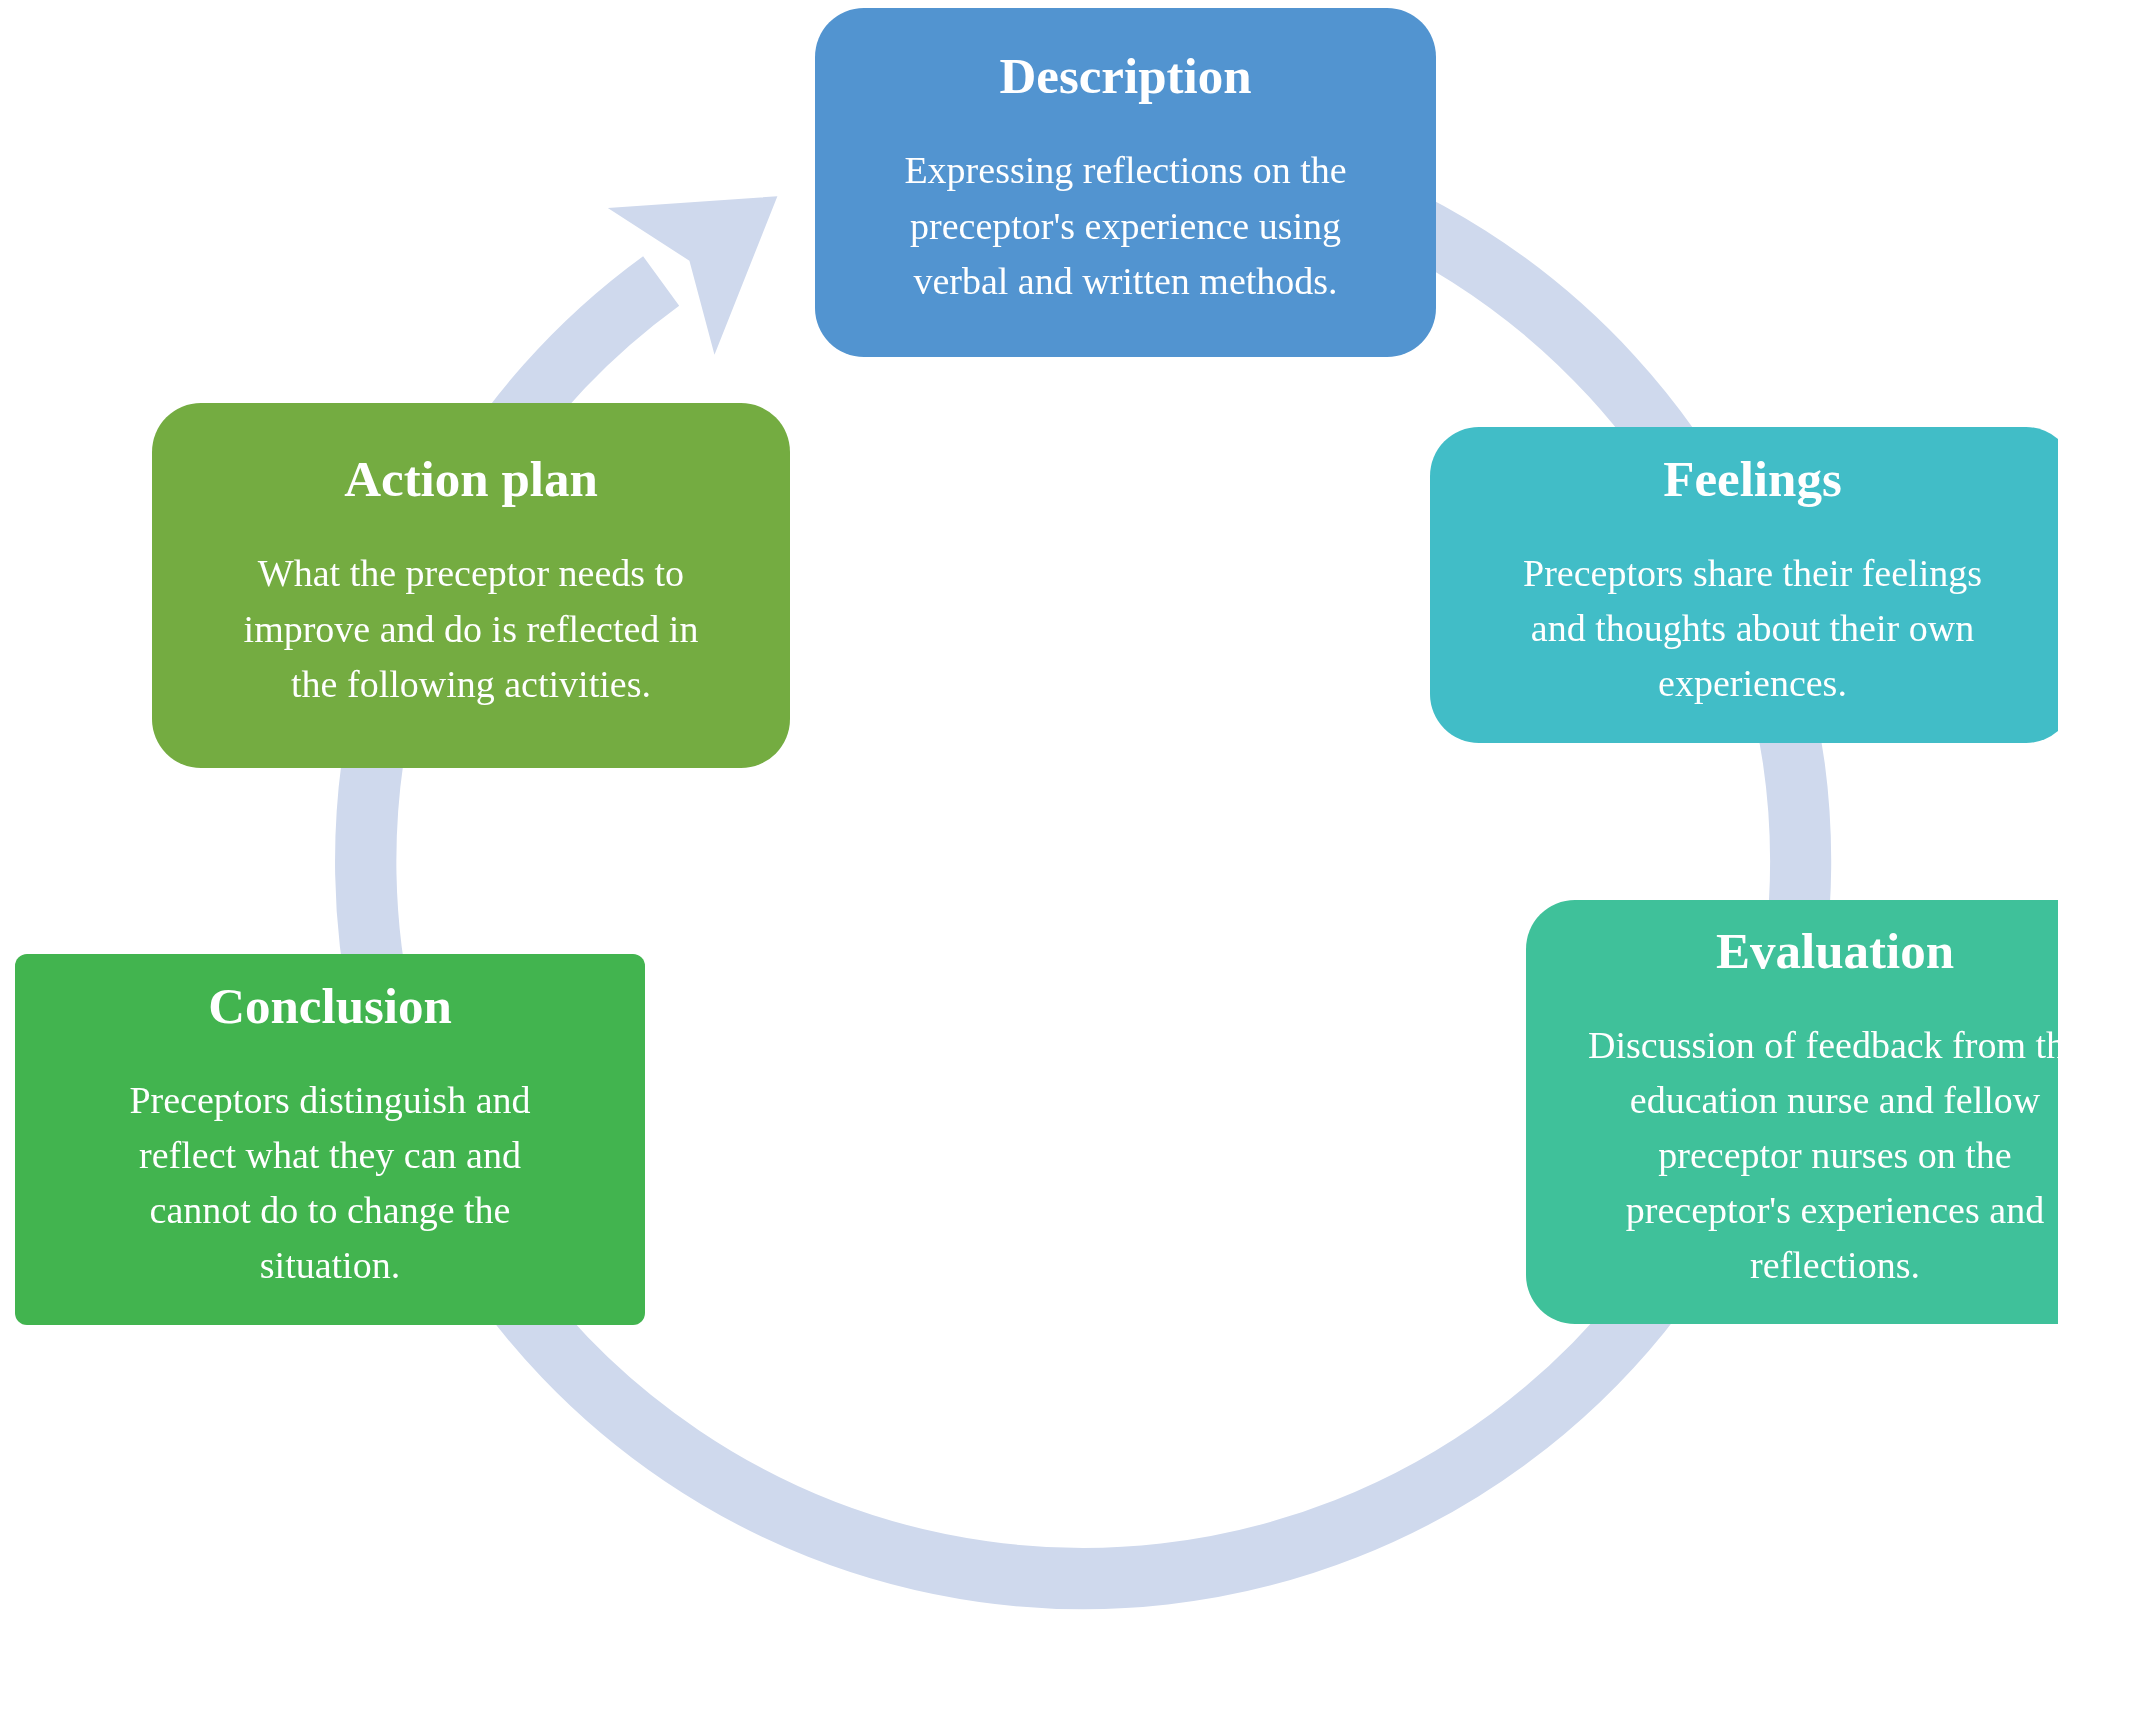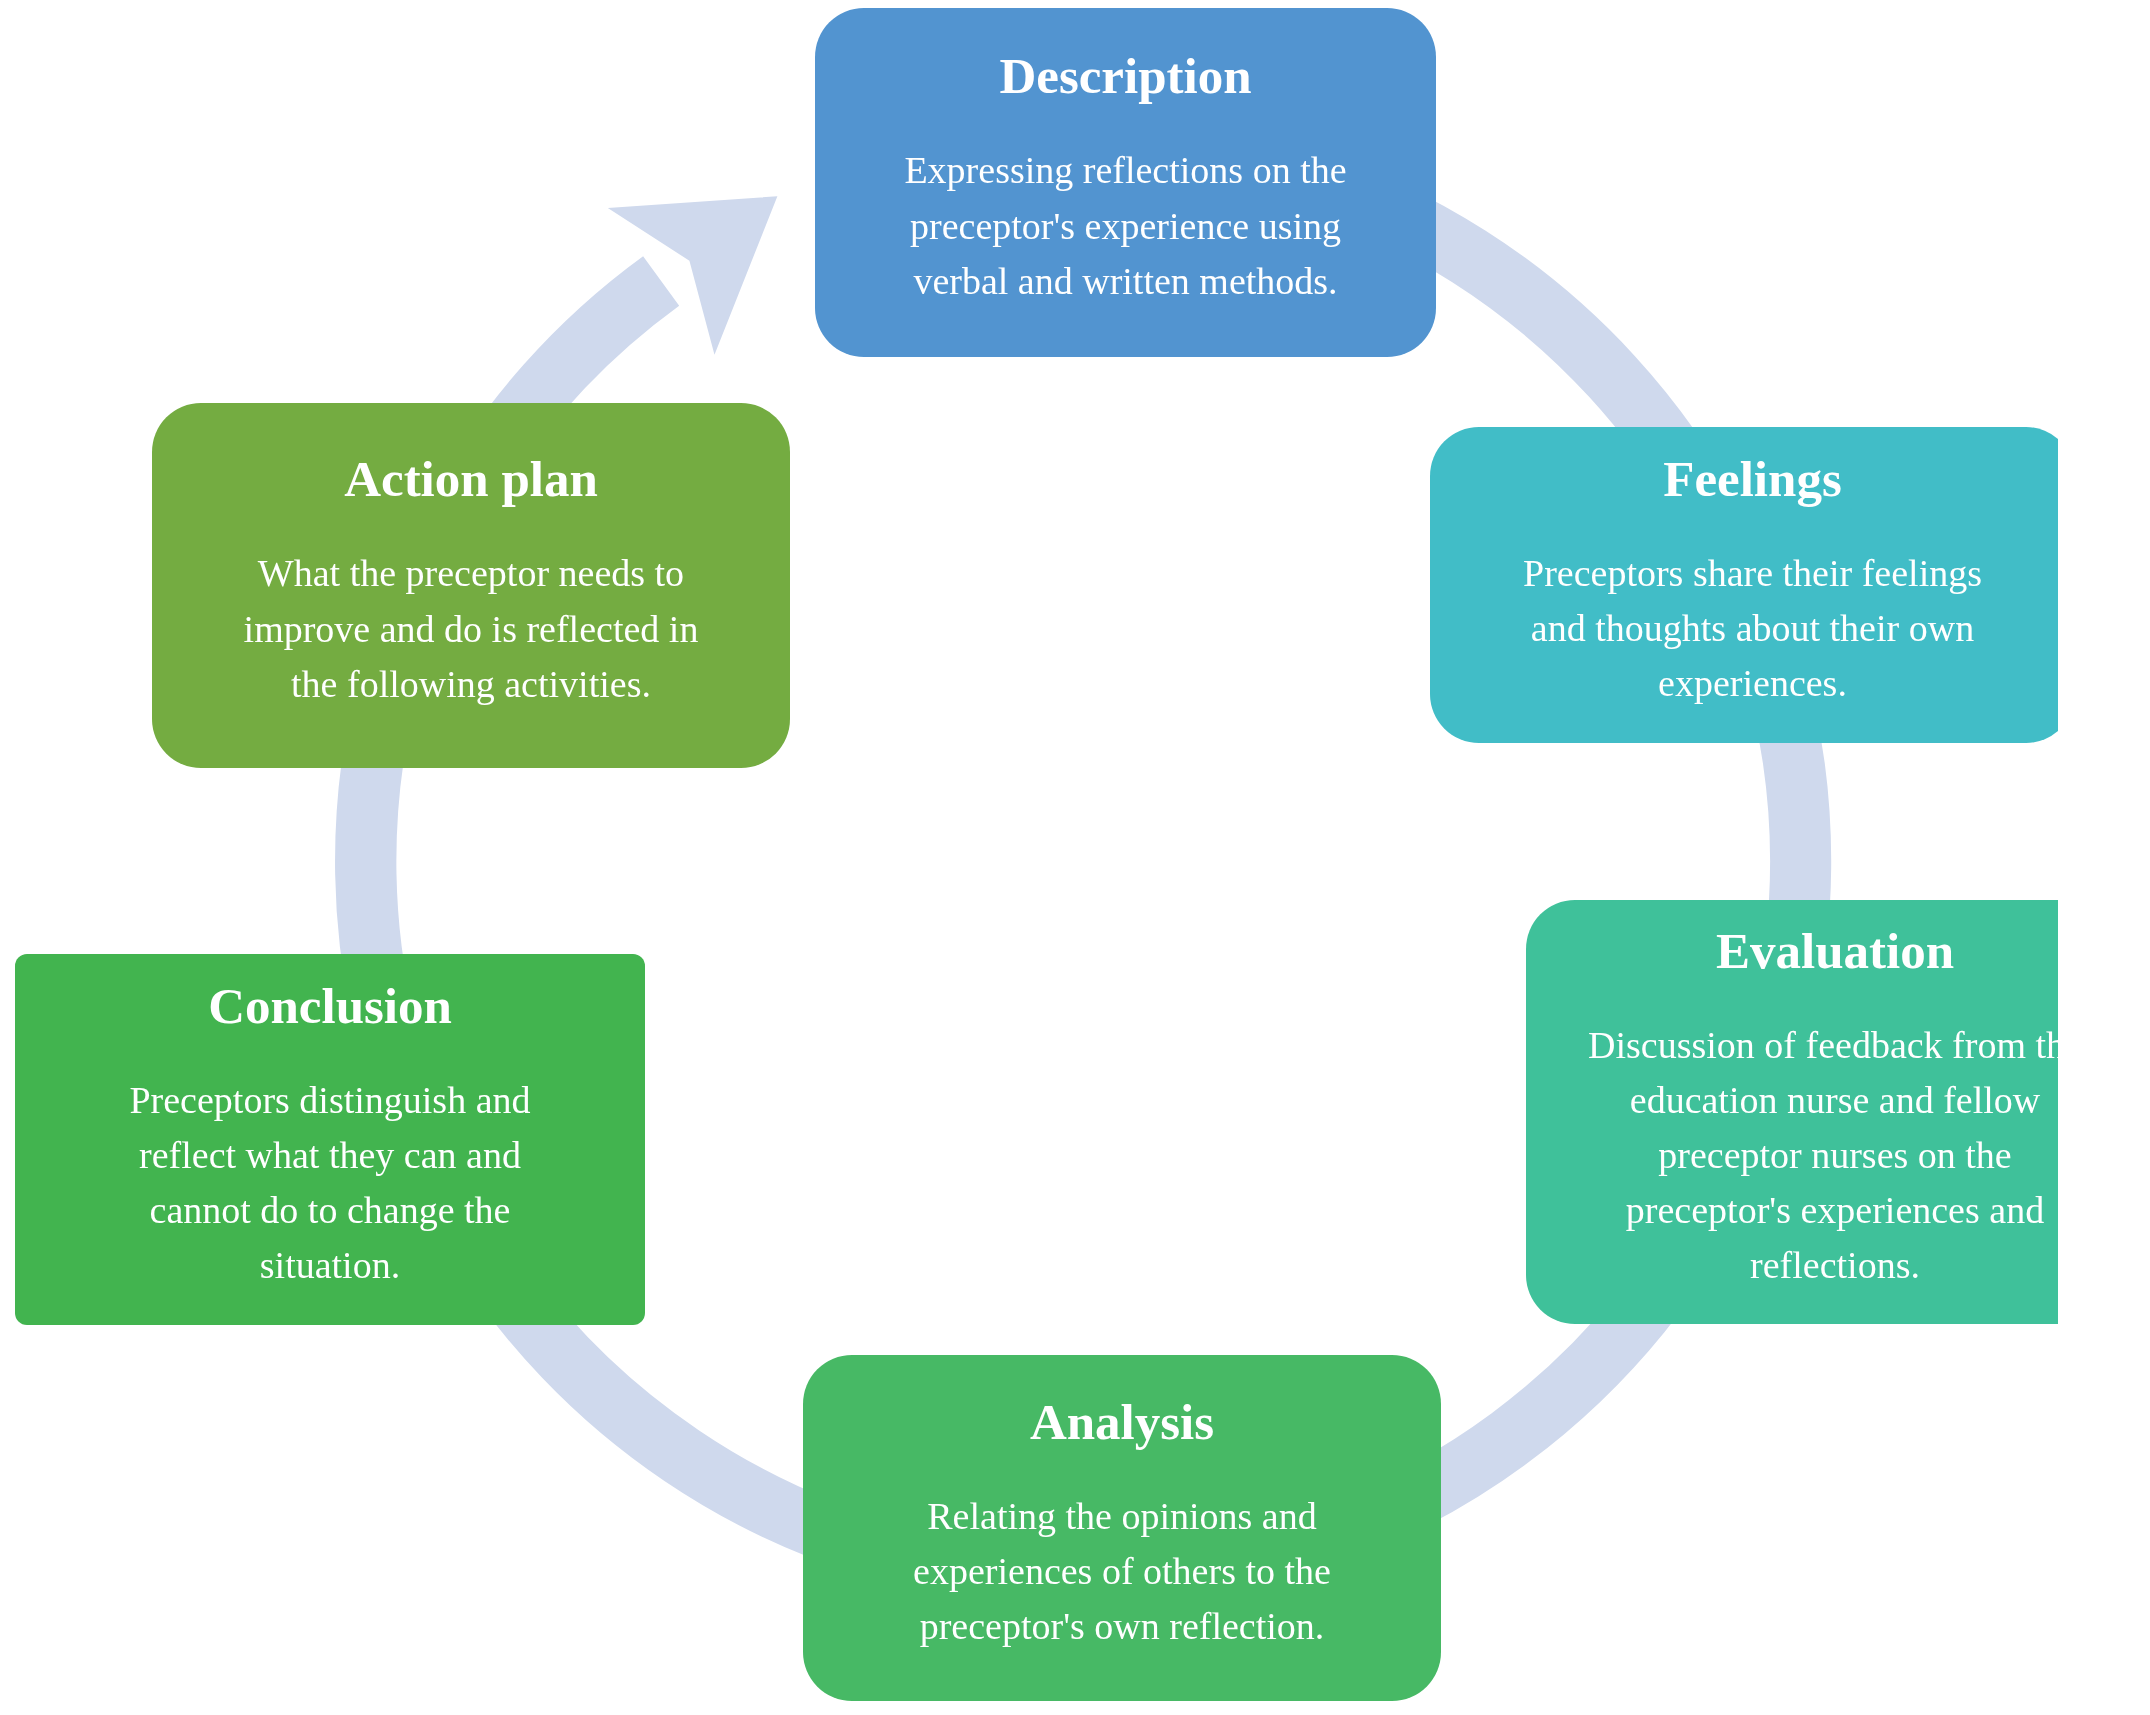--- a/index.html
+++ b/index.html
@@ -81,24 +81,20 @@
   <div class="step pos-feelings" style="background-color: rgb(65, 189, 199);">
     <h2 class="step-title">Feelings</h2>
     <p class="step-body">Preceptors share their feelings and thoughts about their own experiences.</p>
   </div>
 
   <div class="step pos-evaluation" style="background-color: rgb(63, 193, 154);">
     <h2 class="step-title">Evaluation</h2>
     <p class="step-body">Discussion of feedback from the education nurse and fellow preceptor nurses on the preceptor's experiences and reflections.</p>
   </div>
 
-  <div class="step pos-analysis" style="background-color: rgb(71, 185, 101);">
-    <h2 class="step-title">Analysis</h2>
-    <p class="step-body">Relating the opinions and experiences of others to the preceptor's own reflection.</p>
-  </div>
 
   <div class="step pos-conclusion" style="background-color: rgb(66, 180, 79); border-radius: 12px;">
     <h2 class="step-title">Conclusion</h2>
     <p class="step-body">Preceptors distinguish and reflect what they can and cannot do to change the situation.</p>
   </div>
 
   <div class="step pos-action-plan" style="background-color: rgb(116, 172, 65);">
     <h2 class="step-title">Action plan</h2>
     <p class="step-body">What the preceptor needs to improve and do is reflected in the following activities.</p>
   </div>

